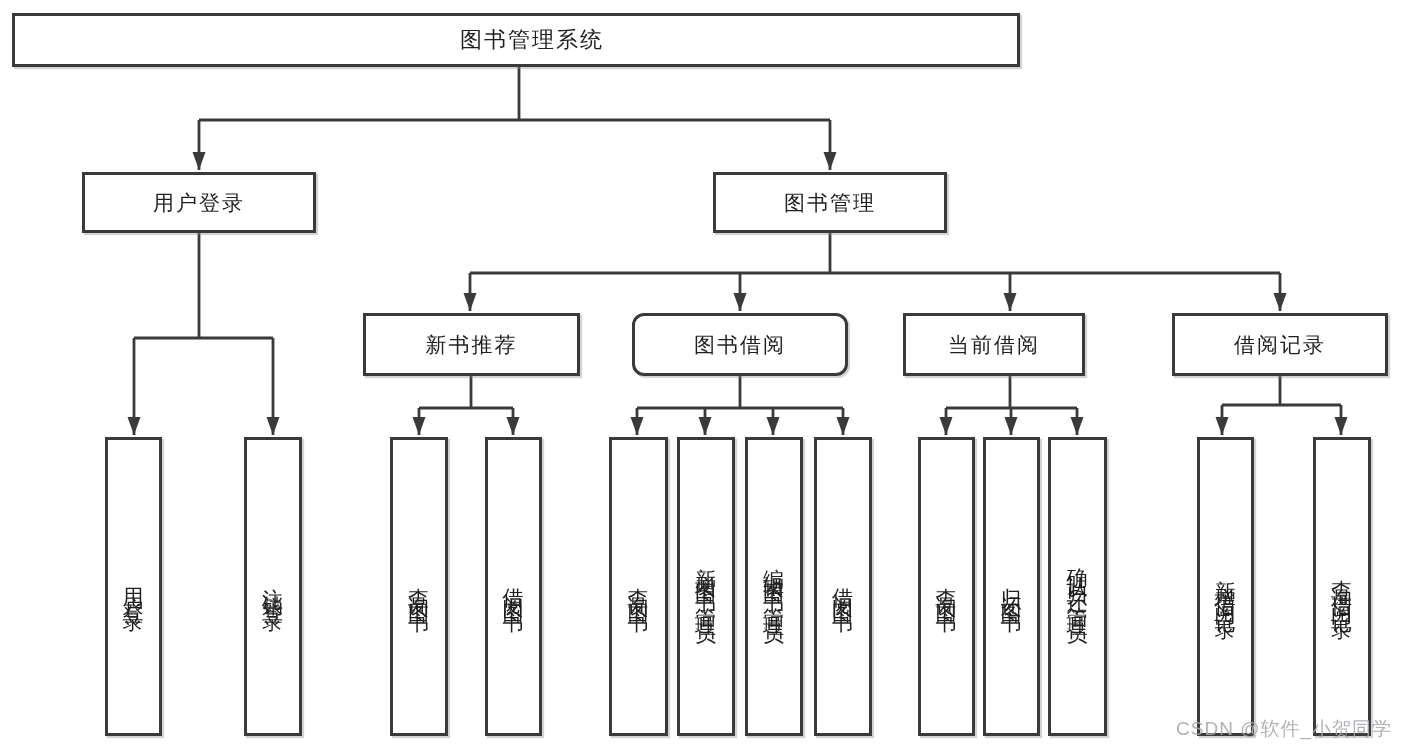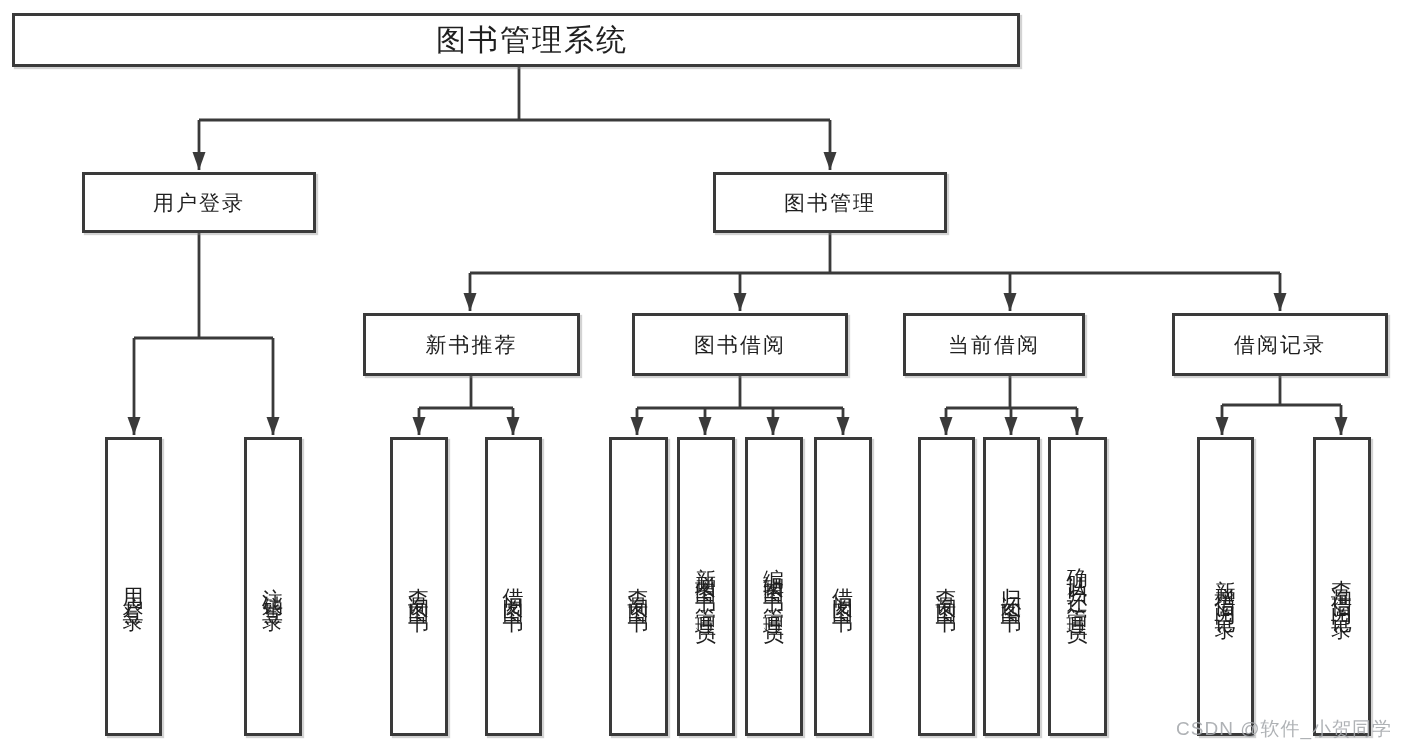--- a/index.html
+++ b/index.html
@@ -41,21 +41,21 @@
     justify-content: center;
     z-index: 2;
     color: var(--text);
   }
   .node .lbl {
     font-size: 21px;
     letter-spacing: 2px;
     white-space: nowrap;
   }
   .root-box { left: 12px; top: 13px; width: 1008px; height: 54px; }
-  .root-box .lbl { font-size: 30px; margin-left: 32px; }
+  .root-box .lbl { font-size: 22px; margin-left: 32px; }
   .lvl1 { height: 61px; top: 172px; }
   .lvl2 { height: 63px; top: 313px; }
   .leaf { top: 437px; height: 299px; }
   .leaf .lbl {
     writing-mode: vertical-lr;
     text-orientation: mixed;
     font-size: 21px;
     letter-spacing: 8px;
     line-height: 1;
     white-space: nowrap;
@@ -139,21 +139,21 @@
   <div class="node lvl1" style="left:82px; width:234px;">
     <span class="lbl">用户登录</span>
   </div>
   <div class="node lvl1" style="left:713px; width:234px;">
     <span class="lbl">图书管理</span>
   </div>
 
   <div class="node lvl2" style="left:363px; width:217px;">
     <span class="lbl">新书推荐</span>
   </div>
-  <div class="node lvl2" style="left:632px; width:216px;">
+  <div class="node lvl2" style="left:632px; width:216px;border-radius:12px;">
     <span class="lbl">图书借阅</span>
   </div>
   <div class="node lvl2" style="left:903px; width:182px;">
     <span class="lbl">当前借阅</span>
   </div>
   <div class="node lvl2" style="left:1172px; width:216px;">
     <span class="lbl">借阅记录</span>
   </div>
 
   <div class="node leaf" style="left:105px; width:57px;">

